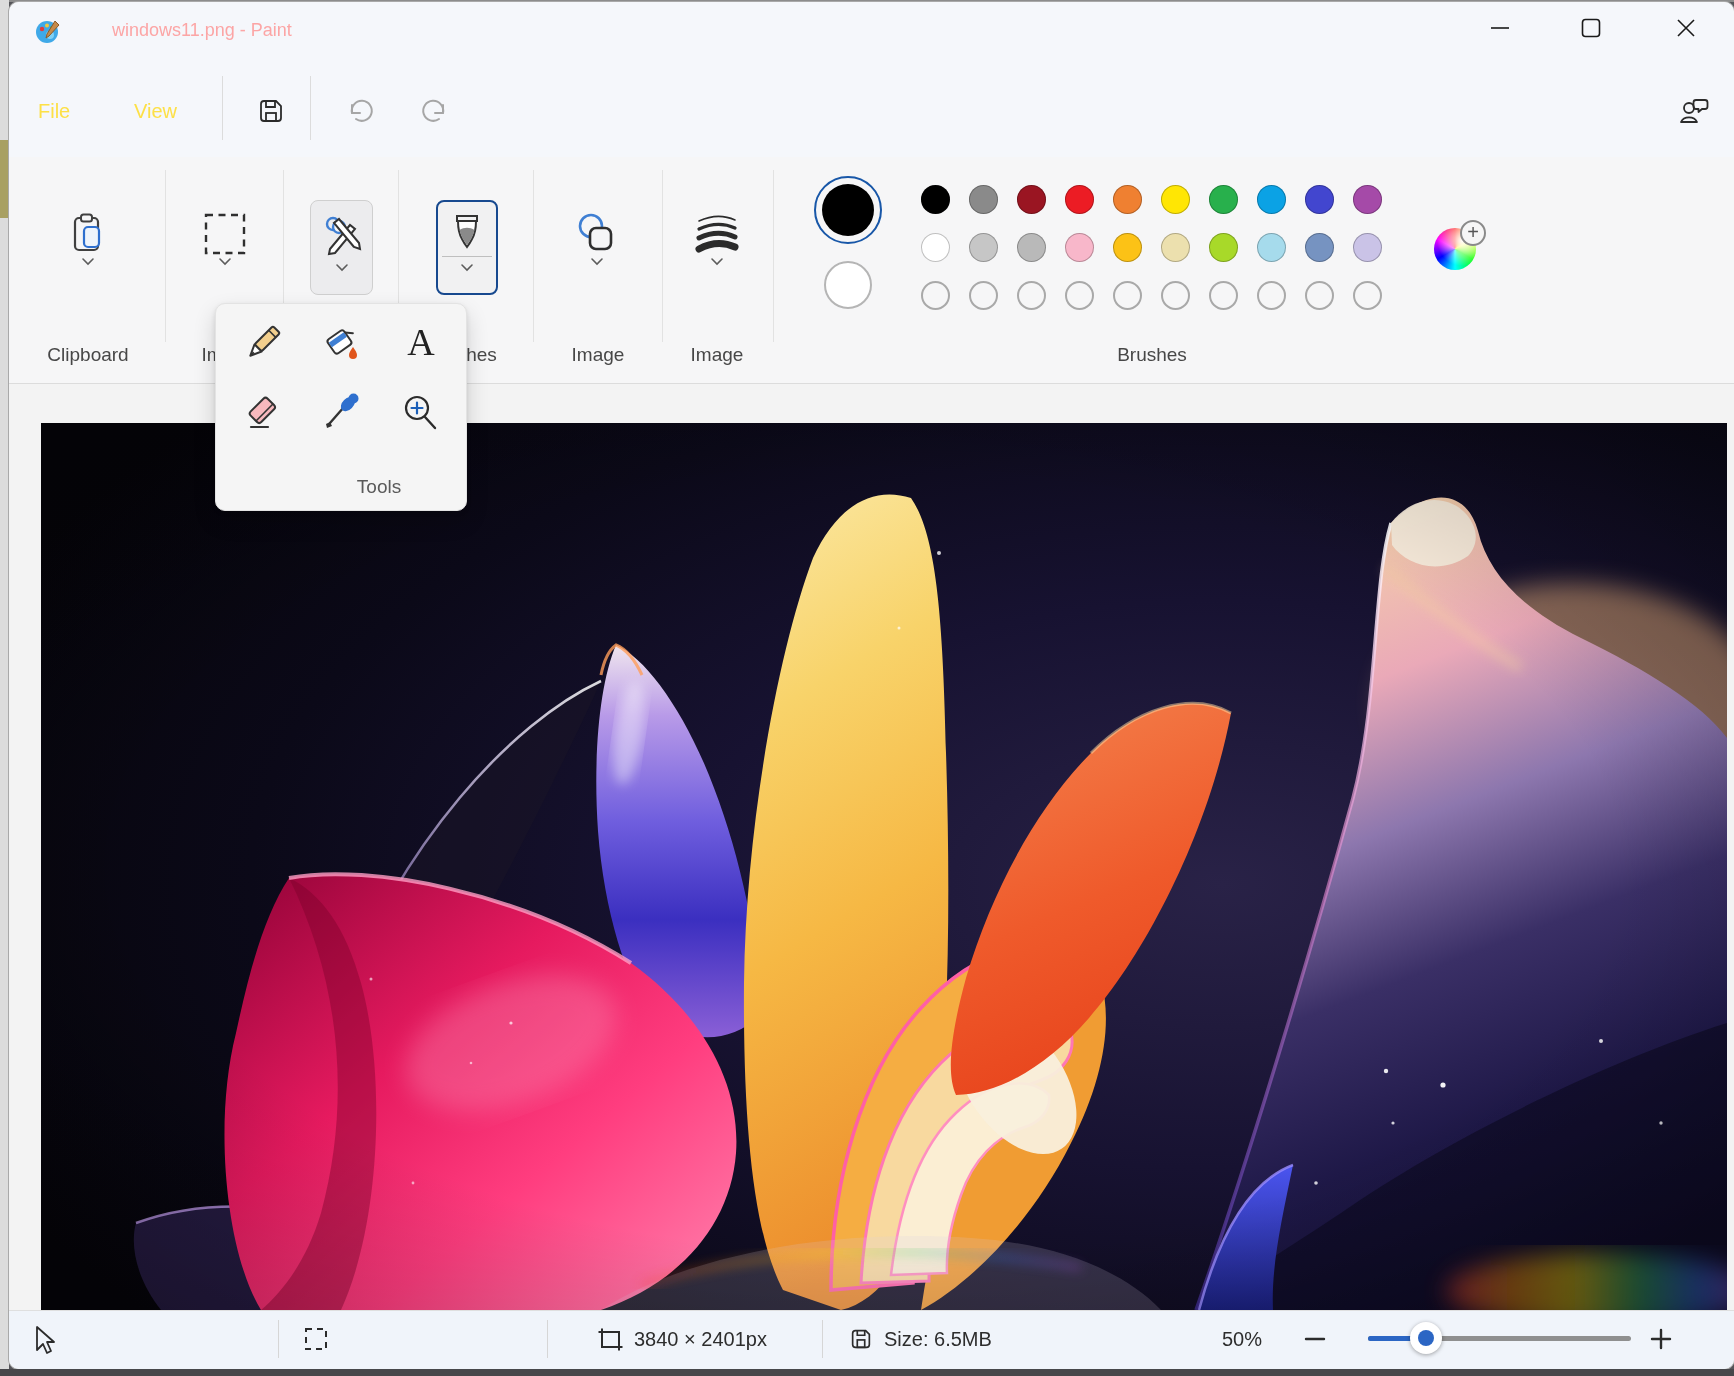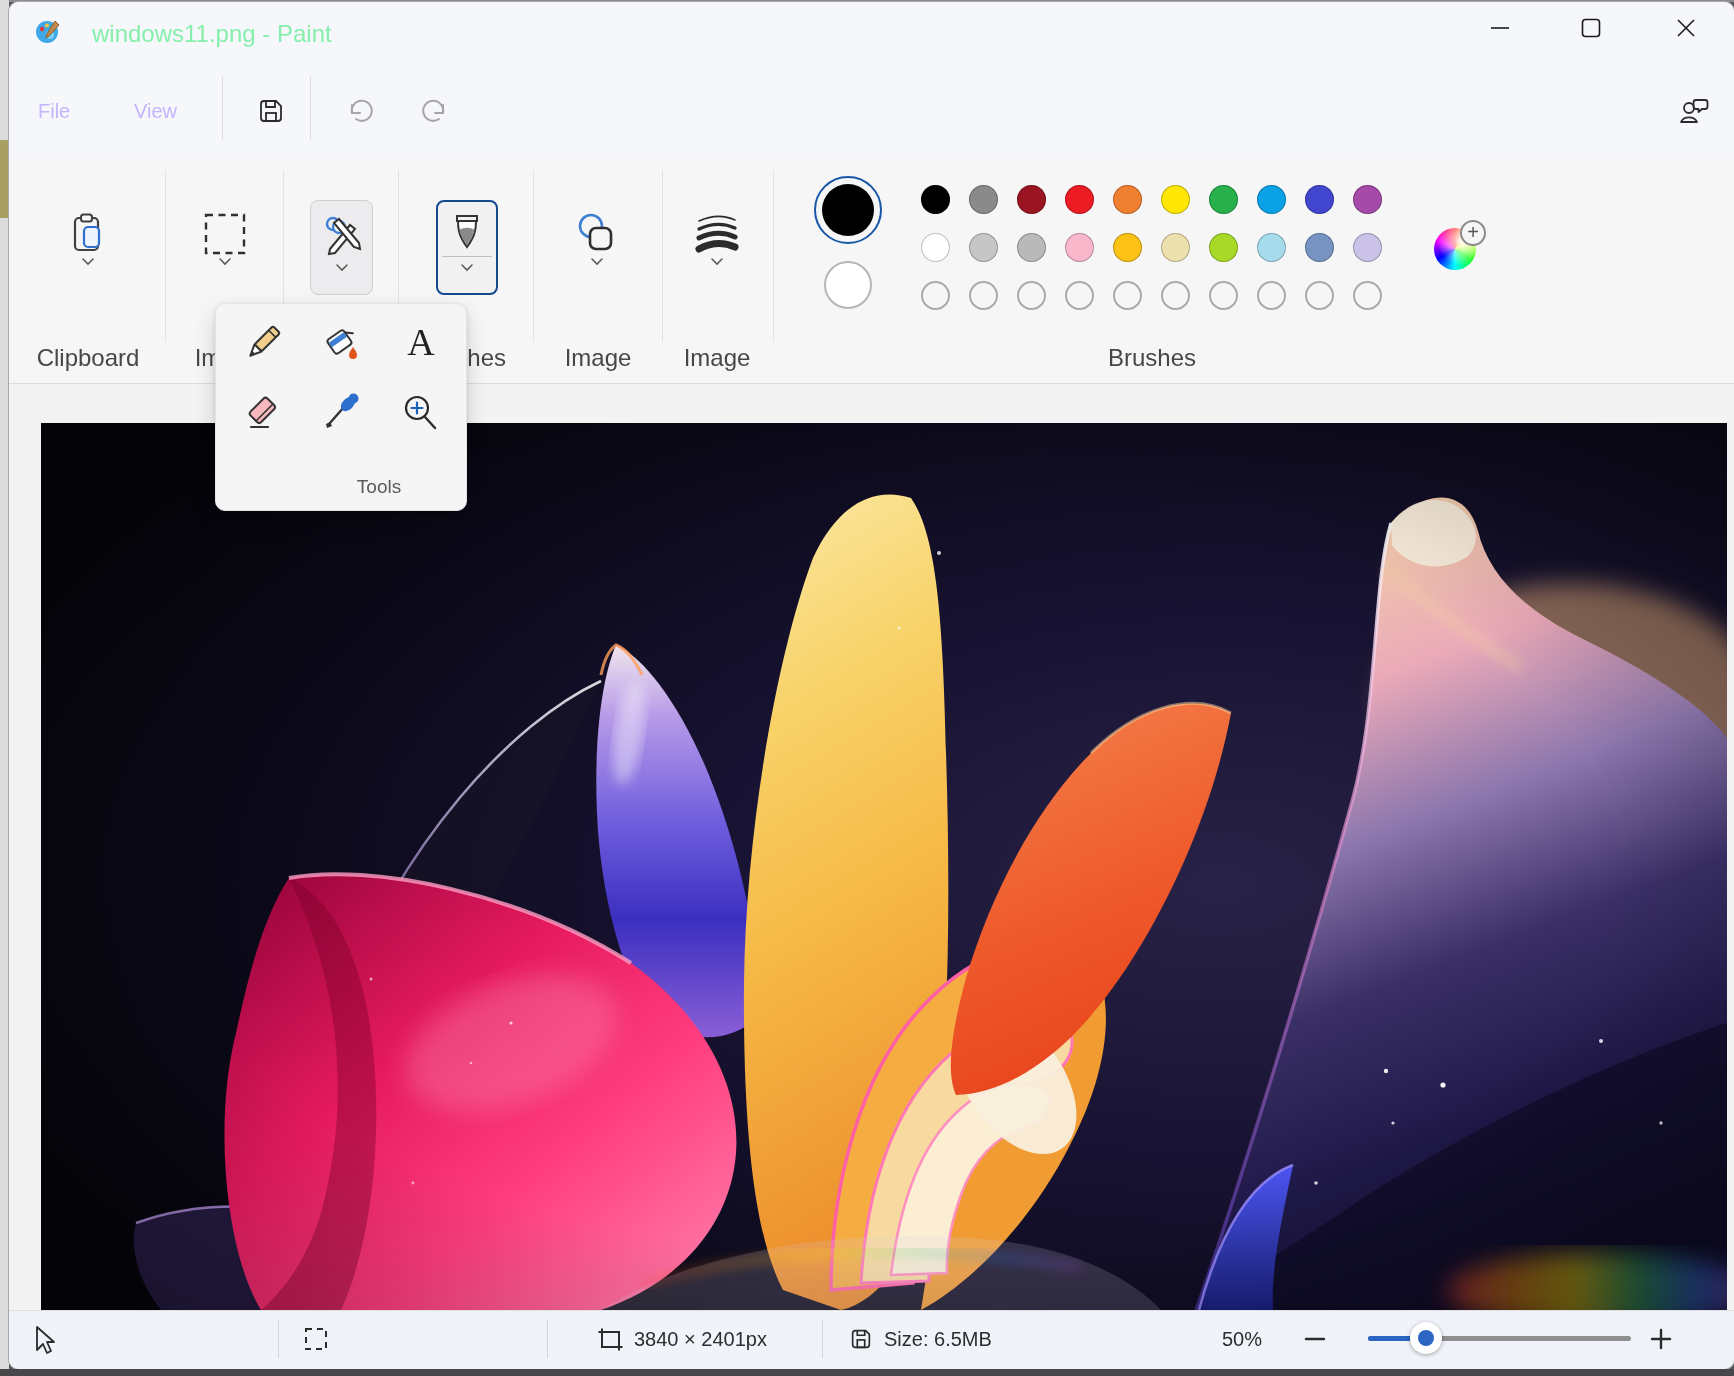--- a/index.html
+++ b/index.html
@@ -7,29 +7,29 @@
   .stage{position:relative;width:1734px;height:1376px;font-family:"Liberation Sans",sans-serif;overflow:hidden;}
   .bg-left-strip{position:absolute;left:0;top:0;width:9px;height:1376px;background:#dcdcdc;}
   .bg-olive{position:absolute;left:0;top:140px;width:9px;height:78px;background:#a8a062;}
   .window-bg{position:absolute;left:9px;top:2px;width:1725px;height:1367px;background:#f3f3f3;border-radius:10px;box-shadow:0 0 0 1px #a9a9a9;overflow:hidden;}
   .titlebar-bg{position:absolute;left:0;top:0;width:100%;height:155px;background:#f5f7fb;}
   .ribbon-bg{position:absolute;left:0;top:155px;width:100%;height:227px;background:#f6f6f7;border-bottom:1px solid #dcdcdc;}
   .status-bg{position:absolute;left:0;top:1308px;width:100%;height:61px;background:#f0f4fa;border-top:1px solid #dfdfdf;}
 
   
   .app-icon{position:absolute;left:34px;top:18px;width:28px;height:28px;}
-  .win-title{position:absolute;left:92px;top:20px;font-size:24px;color:#86efac;}
+  .win-title{position:absolute;left:112px;top:20px;font-size:18px;color:#fca5a5;}
   .cap-btn{position:absolute;top:6px;width:46px;height:44px;display:flex;align-items:center;justify-content:center;}
-  .menu-item{position:absolute;top:86px;height:50px;padding:0 14px;display:flex;align-items:center;font-size:20px;color:#c4b5fd;border-radius:6px;}
+  .menu-item{position:absolute;top:86px;height:50px;padding:0 14px;display:flex;align-items:center;font-size:20px;color:#fde047;border-radius:6px;}
   .menu-sep{position:absolute;top:76px;width:1px;height:64px;background:#dcdcdc;}
   .menu-icon-btn{position:absolute;top:84px;width:54px;height:54px;display:flex;align-items:center;justify-content:center;border-radius:6px;}
 
   
   .grp-sep{position:absolute;top:170px;width:1px;height:172px;background:#e2e2e2;}
-  .grp-label{position:absolute;top:344px;height:24px;font-size:24px;color:#474747;display:flex;justify-content:center;white-space:nowrap;}
+  .grp-label{position:absolute;top:344px;height:24px;font-size:19px;color:#474747;display:flex;justify-content:center;white-space:nowrap;}
   .ribbon-btn{position:absolute;display:flex;flex-direction:column;align-items:center;justify-content:center;}
   .chev{display:block;}
   .split-btn{position:absolute;border-radius:8px;display:flex;flex-direction:column;align-items:center;}
   .tools-btn{left:310px;top:200px;width:63px;height:95px;background:#ececee;border:1px solid #cfcfcf;}
   .brushes-btn{left:436px;top:200px;width:62px;height:95px;background:#f1f1f2;border:2px solid #17498f;}
   .brushes-div{width:50px;height:1px;background:#bfbfbf;margin:2px 0 6px 0;}
 
   
   .big-swatch{position:absolute;border-radius:50%;}
   .c1-outer{left:814px;top:176px;width:68px;height:68px;border:2px solid #1857a8;background:transparent;}

